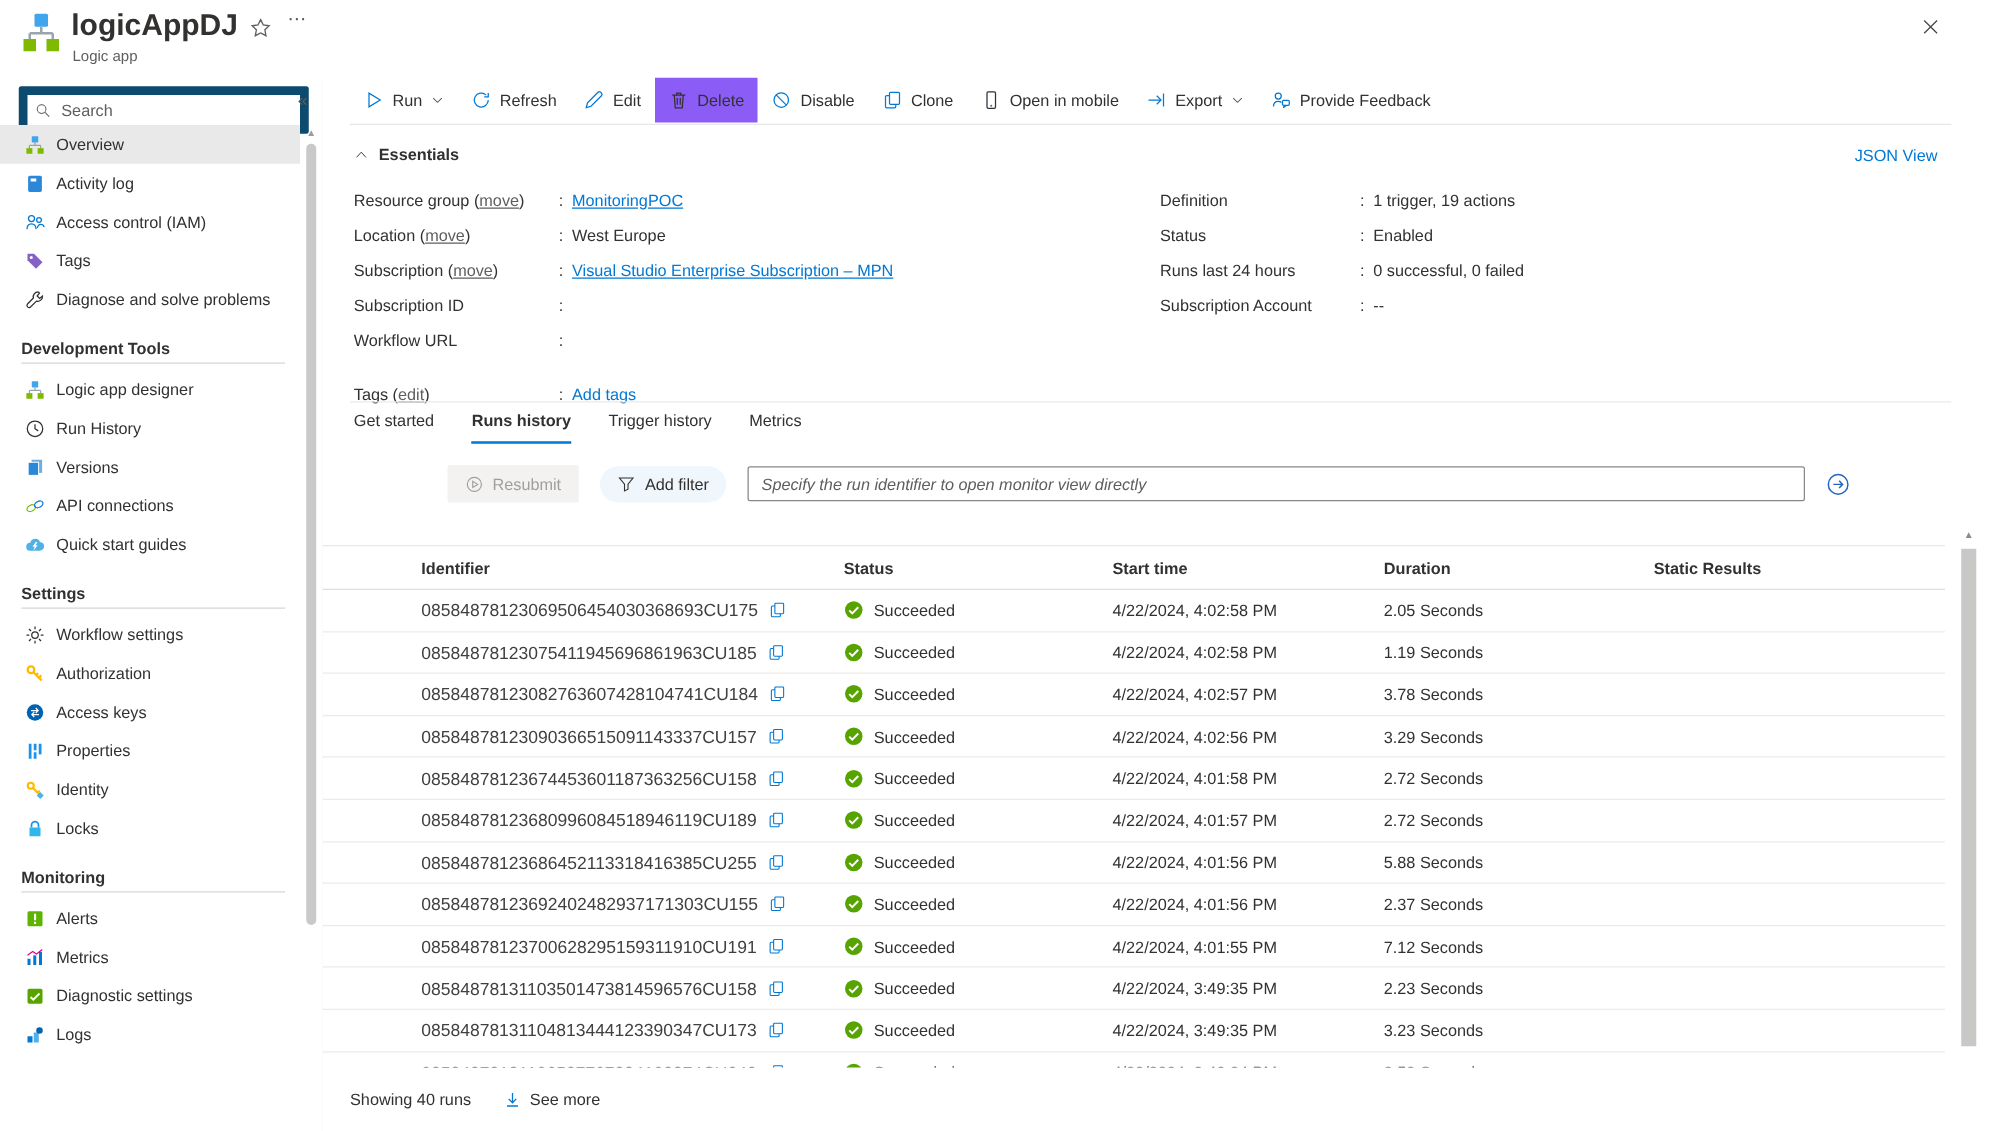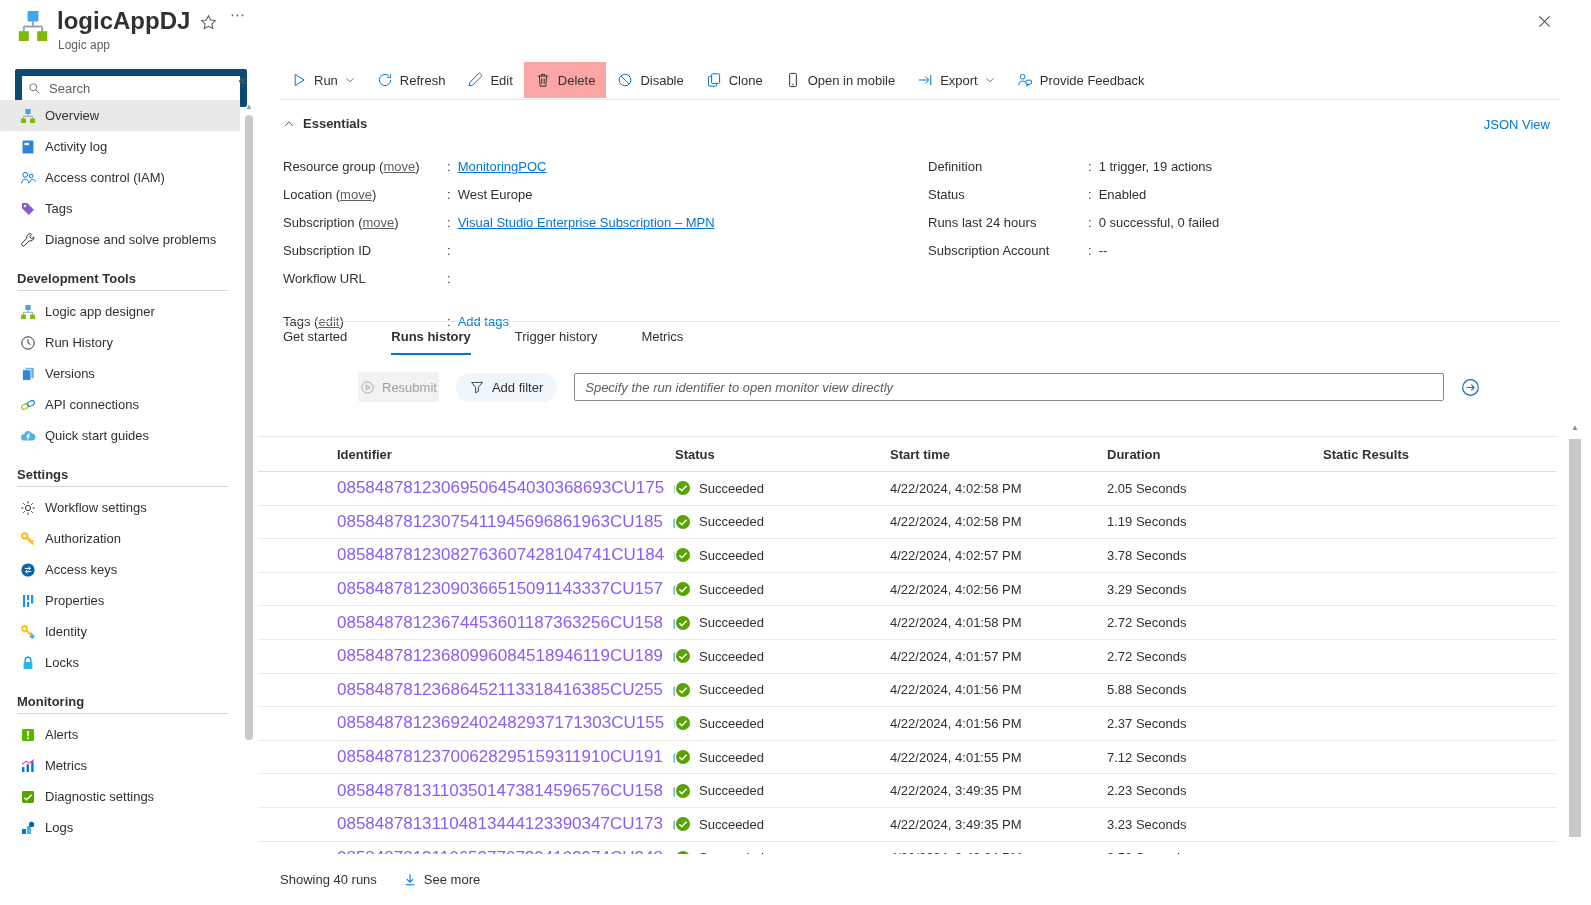--- a/index.html
+++ b/index.html
@@ -27,52 +27,52 @@
   .side-item.active{background:#e9e9e9}
   .side-sec{margin-top:13px;padding-left:17px;height:21px;font-weight:700;display:flex;align-items:center}
   .side-line{margin:1px 12px 5px 17px;border-top:1px solid #d6d6d6}
   .side-sb{position:absolute;left:244px;top:38px;width:10px;bottom:0}
   .side-sb-up{text-align:center;color:#9d9d9d;font-size:8px;line-height:14px}
   .side-sb-thumb{position:absolute;left:1px;top:15px;width:8px;height:625px;background:#c9c9c9;border-radius:4px}
   
   .main{position:absolute;left:258px;top:62px;right:0;bottom:0;background:#fff}
   .tb{position:absolute;left:0;top:0;right:0;height:37px;display:flex;align-items:flex-start;padding-left:22px}
   .tb-btn{display:flex;align-items:center;gap:7px;height:36px;padding:0 11px;cursor:pointer;color:#323130;white-space:nowrap}
-  .tb-btn.active{background:#fca5a5}
+  .tb-btn.active{background:#8b5cf6}
   .tb-line{position:absolute;left:22px;right:30px;top:37px;border-top:1px solid #e6e6e6}
   .ess-hdr{position:absolute;left:25px;top:54px;display:flex;align-items:center;gap:8px;font-weight:700;cursor:pointer}
   .json-view{position:absolute;right:41px;top:55px;color:#0078d4;cursor:pointer}
   .ess-col{position:absolute;top:84px}
   .ess-left{left:25px;width:630px}
   .ess-right{left:670px;width:620px}
-  .ess-row{display:flex;height:28px;align-items:flex-end}
+  .ess-row{display:flex;height:28px;align-items:center}
   .ess-label{width:164px;flex:none}
   .ess-right .ess-label{width:160px}
   .ess-colon{margin-right:7px}
   .lnk{color:#0078d4;text-decoration:underline;cursor:pointer}
   .lnk2{color:#0078d4;cursor:pointer;text-decoration:none}
   .mv{color:#605e5c;text-decoration:underline;cursor:pointer}
   .tags-row{position:absolute;left:25px;top:239px;display:flex}
   .sec-divider{position:absolute;left:22px;right:30px;top:259px;border-top:1px solid #eaeaea}
-  .tabs{position:absolute;left:25px;top:267px;display:flex;gap:44px}
+  .tabs{position:absolute;left:25px;top:267px;display:flex;gap:30px}
   .tab{padding-bottom:9px;cursor:pointer;border-bottom:2px solid transparent}
   .tab.active{font-weight:700;border-bottom:2px solid #0078d4}
   .fbar{position:absolute;left:100px;top:310px;width:1122px;height:30px;display:flex;align-items:center;gap:17px}
-  .btn-resubmit{display:flex;align-items:center;gap:7px;background:#f3f2f1;color:#a19f9d;height:30px;padding:0 2px;border-radius:2px;cursor:default}
+  .btn-resubmit{display:flex;align-items:center;gap:7px;background:#f3f2f1;color:#a19f9d;height:30px;padding:0 14px;border-radius:2px;cursor:default}
   .btn-filter{display:flex;align-items:center;gap:8px;background:#eff6fc;color:#323130;height:29px;padding:0 14px;border-radius:15px;cursor:pointer}
   .run-input{flex:1;height:26px;border:1px solid #8a8886;border-radius:2px;padding:0 10px;font-size:13px;font-family:inherit;color:#323130;font-style:italic}
   .run-input::placeholder{color:#605e5c;font-style:italic}
   .submit-arrow{cursor:pointer}
   
   .grid{position:absolute;left:0;top:374px;width:1298px;height:418px;overflow:hidden}
   .grid-h,.grid-r{display:grid;grid-template-columns:79px 338px 215px 217px 216px 1fr;align-items:center}
   .grid-h{height:34px;border-top:1px solid #e8e8e8;border-bottom:1px solid #e1dfdd;font-weight:700}
   .grid-r{height:32.6px;border-bottom:1px solid #edebe9}
   .cell-id{display:flex;align-items:center;gap:9px;overflow:hidden}
-  .cell-id a{color:#8b5cf6;text-decoration:none;font-size:17px;white-space:nowrap;cursor:pointer}
+  .cell-id a{color:#404040;text-decoration:none;font-size:14px;white-space:nowrap;cursor:pointer}
   .cell-st{display:flex;align-items:center;gap:8px}
   .grid-sb{position:absolute;right:9px;top:358px;width:14px;height:440px}
   .grid-sb-up{text-align:center;color:#8a8a8a;font-size:8px;line-height:16px}
   .grid-sb-thumb{position:absolute;left:1px;top:19px;width:12px;height:398px;background:#c8c8c6}
   .foot{position:absolute;left:22px;top:810px;display:flex;align-items:center;gap:26px}
   .see-more{display:flex;align-items:center;gap:7px;cursor:pointer}
 </style>
 </head>
 <body>
 

